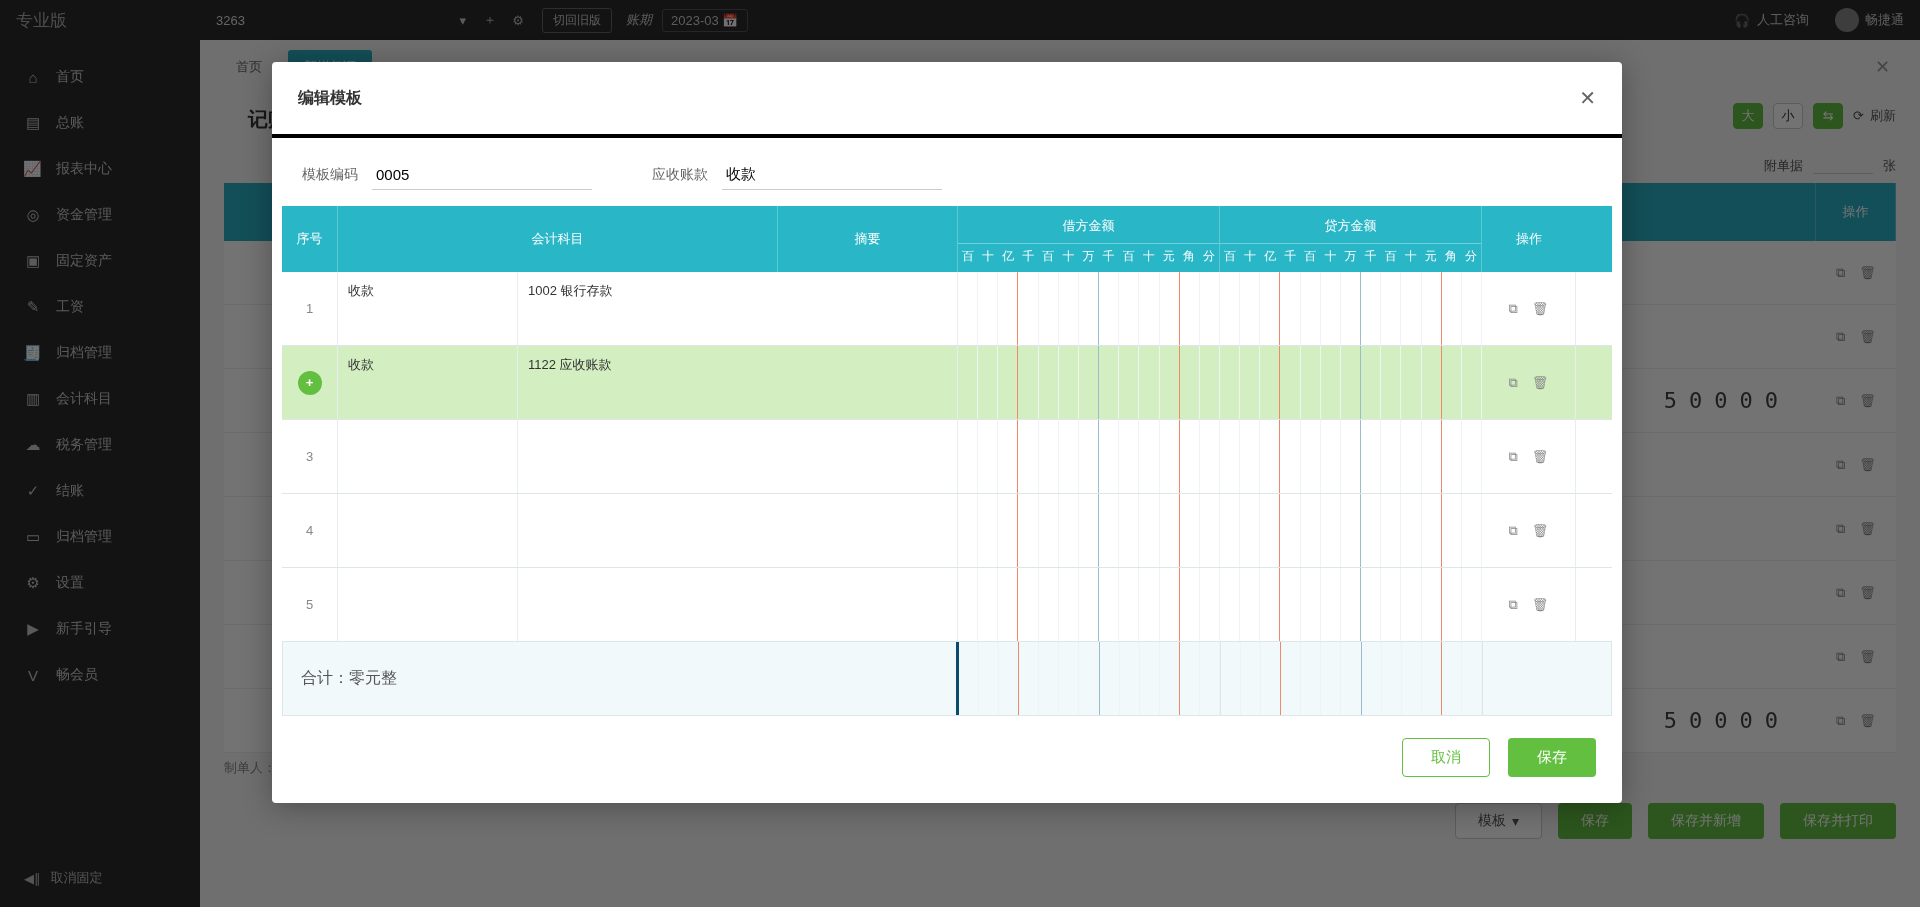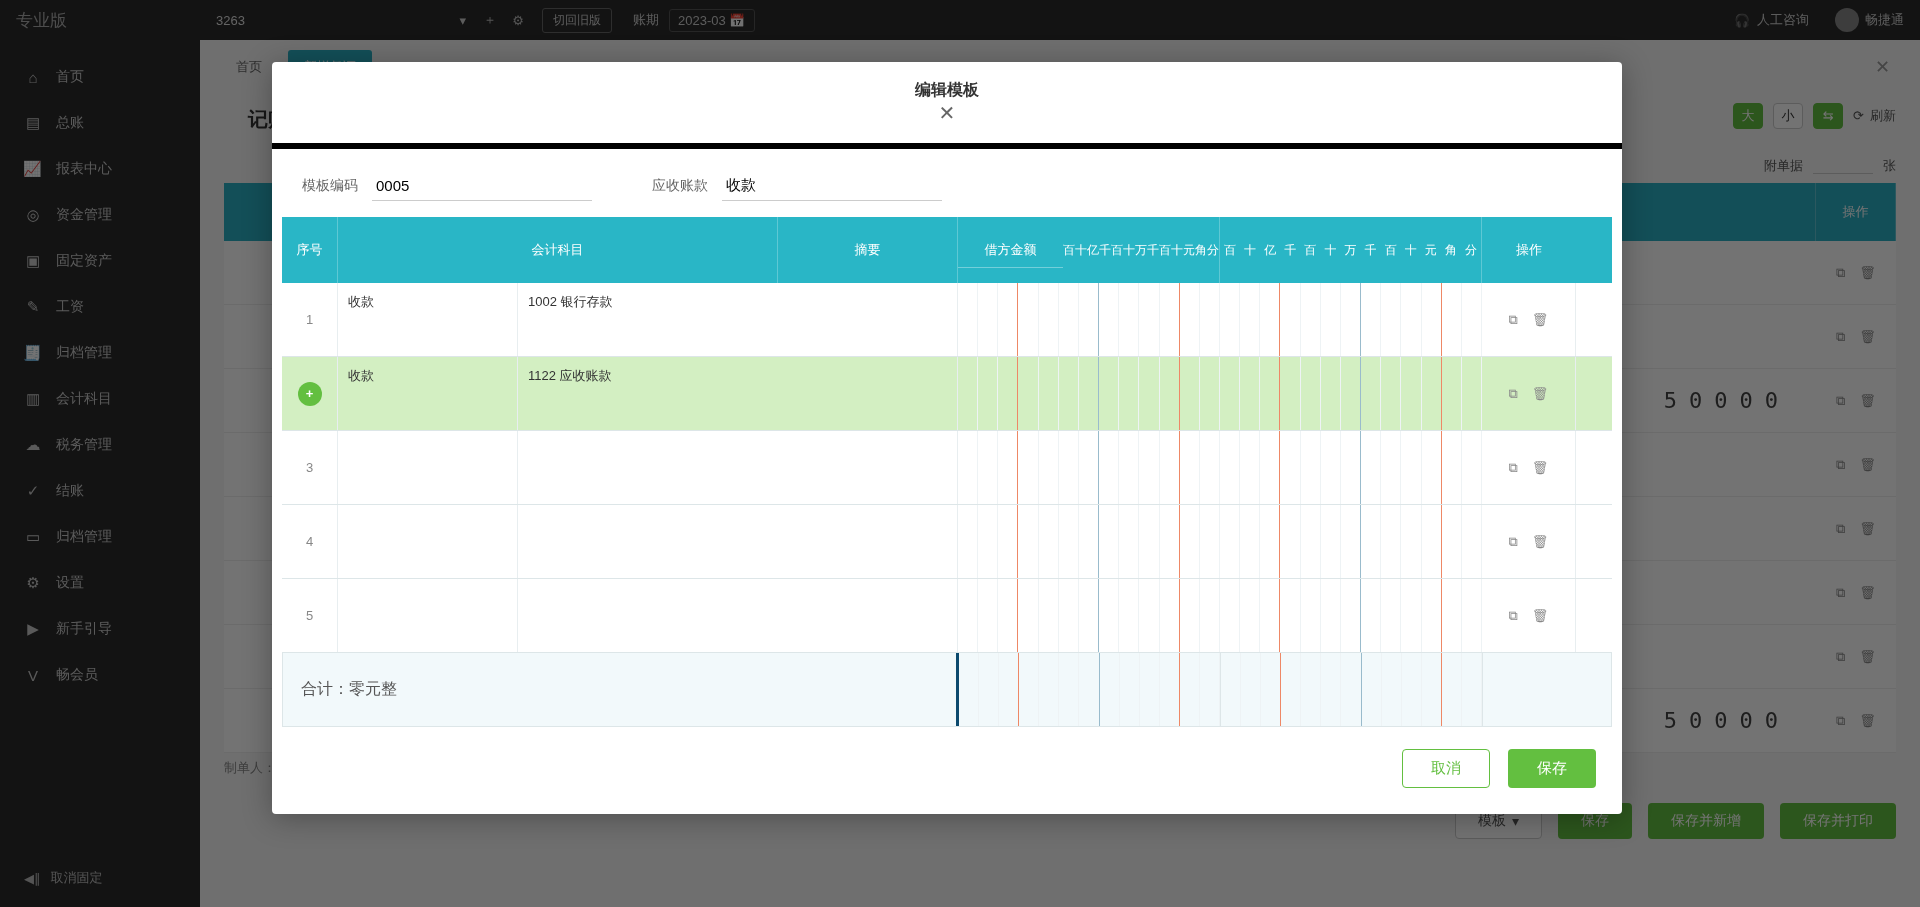--- a/index.html
+++ b/index.html
@@ -9,21 +9,21 @@
     .dim { position:absolute; inset:0; background:rgba(0,0,0,.55); z-index:10; }
 
     
     .topbar { height:40px; background:#2a2a2a; color:#ccc; display:flex; align-items:center; padding:0 16px; font-size:13px; }
     .topbar .brand { width:190px; display:flex; align-items:center; gap:8px; }
     .topbar .pro { font-size:17px; color:#aaa; }
     .topbar .acct { color:#ddd; }
     .topbar .dd { width:270px; padding:0 10px; display:flex; justify-content:space-between; align-items:center; }
     .topbar .icon-btn { width:28px; text-align:center; color:#bbb; }
     .topbar .switch-old { border:1px solid #666; border-radius:3px; padding:3px 10px; margin:0 10px; font-size:12px; }
-    .plabel { margin-left:11px; }
+    .plabel { margin-left:4px;font-style:italic; }
     .pval { margin-left:10px; padding:3px 8px; border:1px solid #555; border-radius:3px; }
     .topbar .spacer { flex:1; }
     .topbar .rlink { margin-left:26px; display:flex; align-items:center; gap:6px; }
     .avatar { width:24px; height:24px; border-radius:50%; background:#888; display:inline-block; }
 
     
     .sidebar { position:absolute; top:40px; left:0; bottom:0; width:200px; background:#2a2a2a; color:#c8c8c8; padding-top:14px; }
     .side-item { display:flex; align-items:center; gap:14px; padding:14px 24px; font-size:14px; cursor:pointer; }
     .side-item .ico { width:18px; height:18px; display:inline-flex; align-items:center; justify-content:center; font-size:15px; color:#c8c8c8; }
     .pin-toggle { position:absolute; bottom:20px; left:0; right:0; display:flex; align-items:center; gap:10px; padding:0 24px; color:#bbb; font-size:13px; }
@@ -54,35 +54,35 @@
     .bg-row .amt { margin-left:auto; padding:0 26px; font-family:monospace; font-size:22px; letter-spacing:12px; color:#444; width:240px; text-align:right; }
     .bg-row .rop { width:80px; display:flex; gap:14px; justify-content:center; color:#888; }
     .foot-actions { display:flex; gap:16px; justify-content:flex-end; padding:20px 24px; }
     .btn { padding:8px 22px; border-radius:4px; border:1px solid transparent; font-size:14px; cursor:pointer; }
     .btn.green { background:#63bf40; color:#fff; }
     .btn.outline { background:#fff; border-color:#ccc; color:#555; display:flex; align-items:center; gap:6px; }
     .meta-line { padding:6px 24px; color:#888; display:flex; gap:40px; font-size:13px; }
 
     
     .modal { position:absolute; z-index:20; top:62px; left:272px; width:1350px; background:#fff; border-radius:4px; box-shadow:0 4px 30px rgba(0,0,0,.3); }
-    .m-head { display:flex; align-items:center; justify-content:space-between; padding:18px 26px; border-bottom:6px solid #000000;flex-direction:column; }
+    .m-head { display:flex; align-items:center; justify-content:space-between; padding:24px 26px; border-bottom:4px solid #000000; }
     .m-title { font-size:16px; font-weight:600; }
     .m-close { font-size:20px; color:#666; cursor:pointer; }
     .m-form { display:flex; gap:60px; padding:22px 30px 16px; align-items:center; }
     .fld { display:flex; align-items:center; gap:14px; }
     .fld label { color:#666; font-size:14px; }
     .fld input { border:none; border-bottom:1px solid #ccc; padding:6px 4px; font-size:15px; width:220px; }
 
     .m-table { margin:0 10px; }
     .mt-head { display:flex; background:#29b6c6; color:#fff; font-weight:500; }
     .mt-head .col { display:flex; align-items:center; justify-content:center; }
     .col-seq { width:56px; }
     .col-sum { width:180px; }
     .col-acc { width:440px; }
-    .col-deb, .col-crd { width:262px; }
+    .col-deb, .col-crd { width:262px; flex-direction:column; }
     .col-op  { width:94px; }
     .mt-head .hdr-top { padding:8px 0; border-bottom:1px solid rgba(255,255,255,.35); width:100%; text-align:center; }
     .digits { display:flex; width:100%; }
     .digits span { flex:1; text-align:center; font-size:12px; padding:4px 0; }
     .mt-head .col-seq,.mt-head .col-sum,.mt-head .col-acc,.mt-head .col-op{ height:66px; }
     .mt-head .col-seq,.mt-head .col-sum,.mt-head .col-acc{ border-right:1px solid rgba(255,255,255,.25); }
     .mt-head .col-deb,.mt-head .col-crd{ border-right:1px solid rgba(255,255,255,.25); }
 
     .mt-row { display:flex; border-bottom:1px solid #dde6e8; background:#fff; height:74px; align-items:stretch; }
     .mt-row.active { background:#d3efc2; }
@@ -328,20 +328,21 @@
             <span>万</span>
             <span>千</span>
             <span>百</span>
             <span>十</span>
             <span>元</span>
             <span>角</span>
             <span>分</span>
           </div>
       </div>
       <div class="col col-crd">
+        <div class="hdr-top">贷方金额</div>
         <div class="digits" id="crd-digits">
             <span>百</span>
             <span>十</span>
             <span>亿</span>
             <span>千</span>
             <span>百</span>
             <span>十</span>
             <span>万</span>
             <span>千</span>
             <span>百</span>

